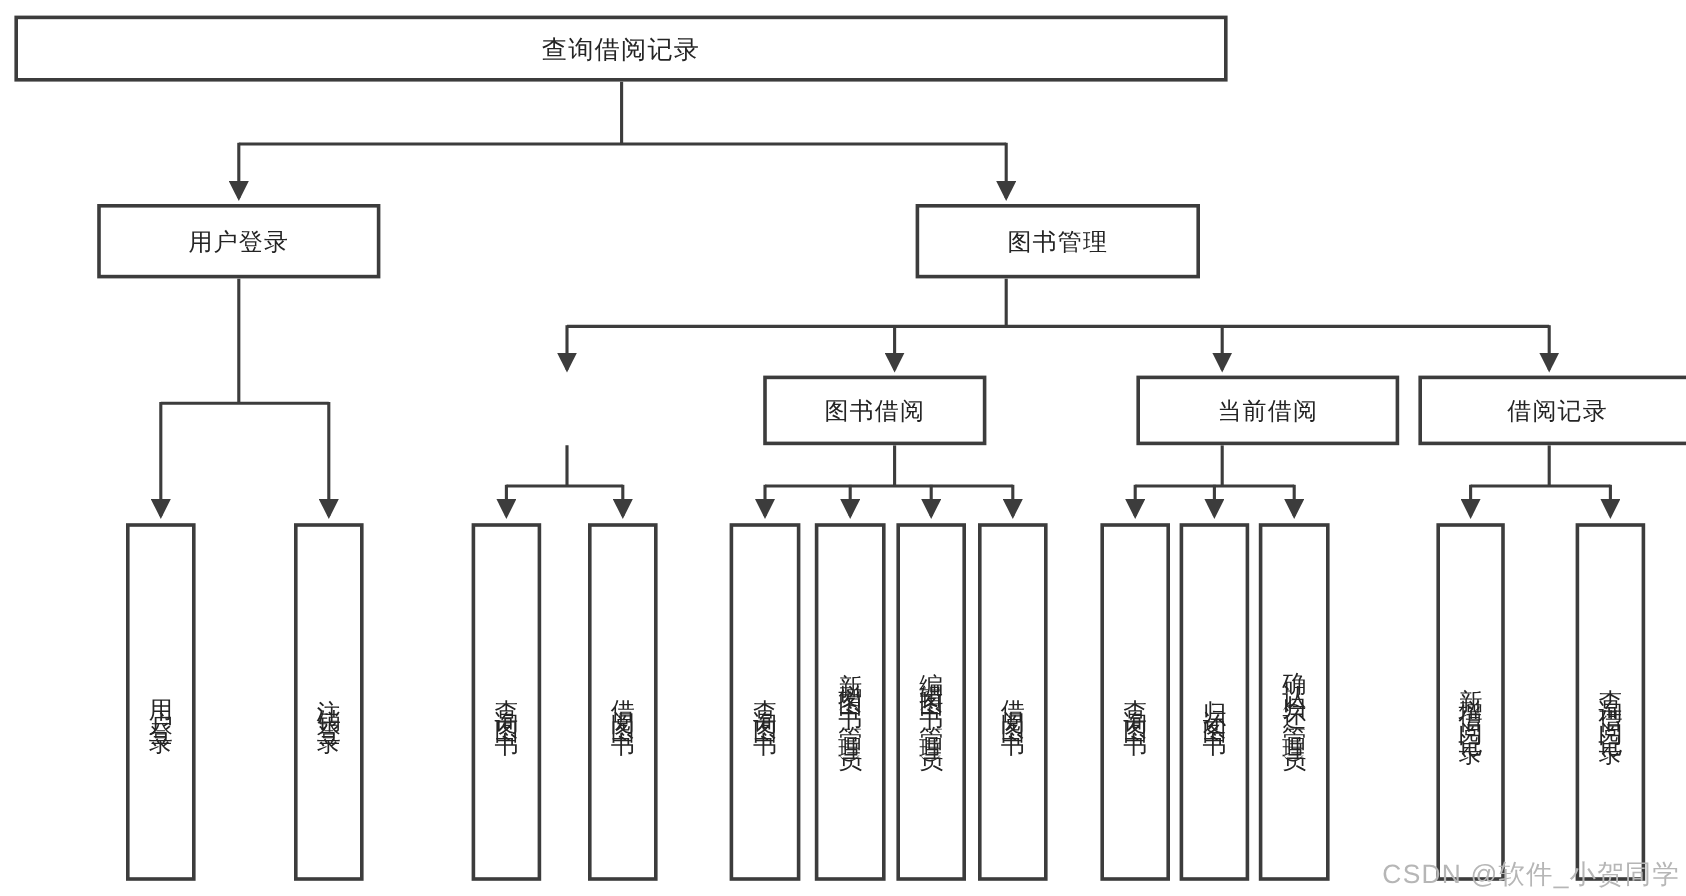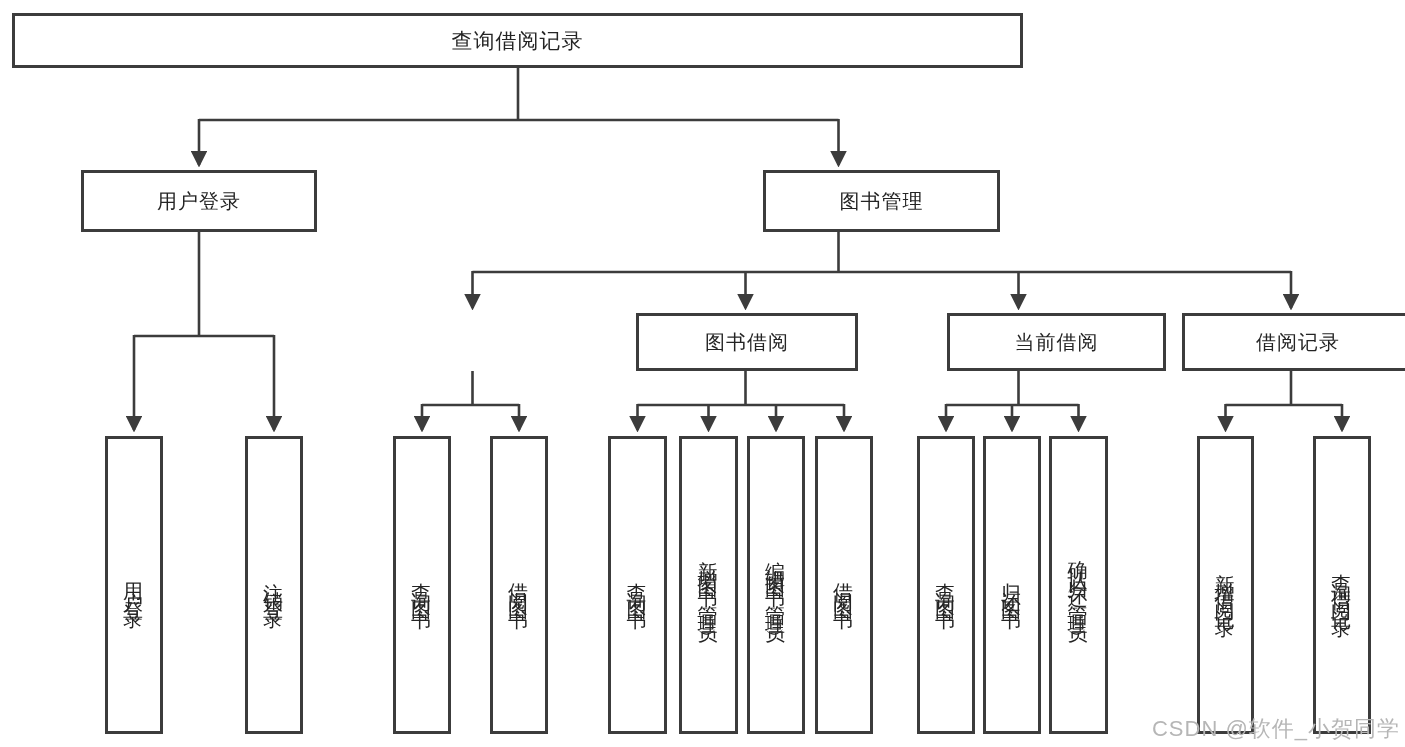--- a/index.html
+++ b/index.html
@@ -16,21 +16,21 @@
     position:absolute;z-index:2;background:#fff;box-sizing:border-box;
     border:3px solid var(--box-border,#3c3c3c);
     display:flex;align-items:center;justify-content:center;
     font-size:20px;letter-spacing:1px;white-space:nowrap;
   }
   
   .n-root{left:12px;top:13px;width:1011px;height:55px;font-size:21px;}
   .n-user{left:81px;top:170px;width:236px;height:62px;}
   .n-mgmt{left:720px;top:170px;width:237px;height:62px;margin-left:43px;}
   .n-rec{left:363px;top:313px;width:219px;height:58px;}
-  .n-bor{left:636px;top:313px;width:222px;height:58px;}
+  .n-bor{left:636px;top:313px;width:186px;height:58px;}
   .n-cur{left:947px;top:313px;width:219px;height:58px;}
   .n-his{left:1182px;top:313px;width:232px;height:58px;}
   
   .leaf{
     top:436px;height:298px;width:58px;
     writing-mode:vertical-rl;text-orientation:mixed;
     letter-spacing:9px;font-size:20px;white-space:normal;
   }
   .l1{left:105px;} .l2{left:245px;}
   .l3{left:393px;} .l4{left:490px;}

